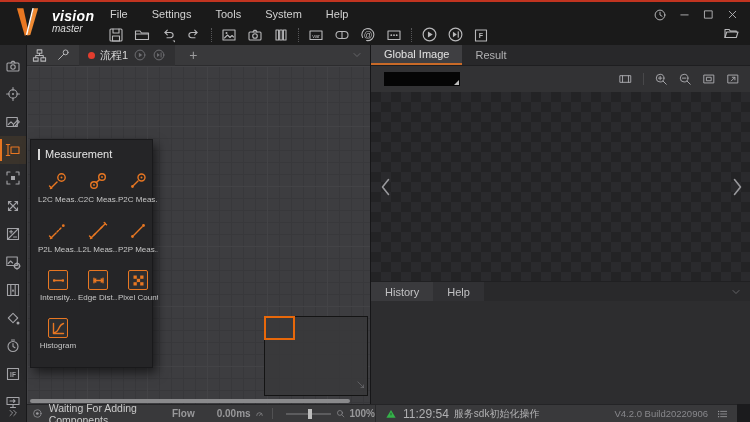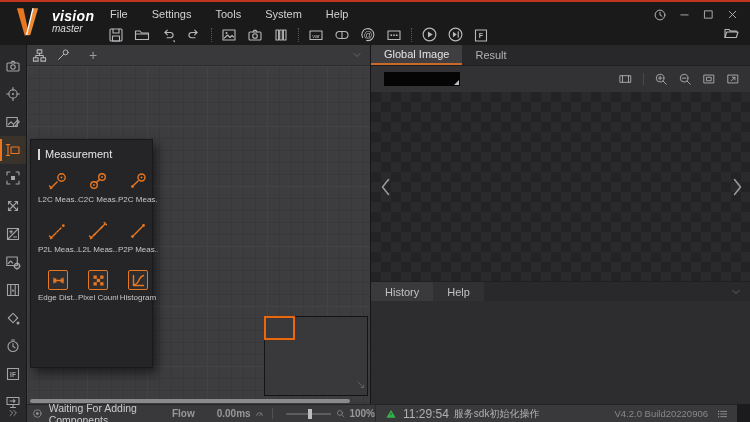--- a/index.html
+++ b/index.html
@@ -370,20 +370,33 @@
         <rect class="tb-g" x="9.5" y="10.4" width="5" height="3.6"></rect>
         <path class="tb-g" d="M8 5.6V8M4 10.4V8h8v2.4"></path>
       </svg>
     </div>
     <div class="fb-ic">
       <svg width="14" height="14" viewBox="0 0 16 16">
         <circle class="tb-g" cx="11" cy="5" r="2.8"></circle>
         <path class="tb-g" d="M8.8 7.2 3 13" stroke-width="2"></path>
       </svg>
     </div>
+    <div class="fb-tab">
+      <div class="red-dot"></div>
+      <span class="fb-tab-label">流程1</span>
+      <svg width="14" height="14" viewBox="0 0 16 16">
+        <circle class="dim-g" cx="8" cy="8" r="5.6"></circle>
+          <path class="dim-f" d="M6.7 5.4 10.6 8 6.7 10.6z"></path>
+      </svg>
+      <svg width="14" height="14" viewBox="0 0 16 16">
+        <circle class="dim-g" cx="8" cy="8" r="5.6"></circle>
+          <path class="dim-f" d="M5.8 5.6 8.9 8 5.8 10.4z"></path>
+          <path class="dim-g" d="M10.4 5.6v4.8"></path>
+      </svg>
+    </div>
     <div class="fb-plus">+</div>
     <div class="fb-chevron">
       <svg width="12" height="12" viewBox="0 0 16 16">
         <path class="dim-g" d="M4 6l4 4 4-4"></path>
       </svg>
     </div>
   </div>
 
   <div class="canvas">
     <div class="minimap">
@@ -470,20 +483,30 @@
         <div class="pglyph">
           <svg width="20" height="20" viewBox="0 0 20 20">
             <circle class="mp-f" cx="4.5" cy="15.5" r="1.4"></circle>
             <circle class="mp-f" cx="15.5" cy="4.5" r="1.4"></circle>
             <path class="mp-g" d="M5.8 14.2 14.2 5.8"></path>
           </svg>
         </div>
         <div class="plabel">P2P Meas...</div>
       </div>
 
+      <div class="pitem">
+        <div class="pglyph boxed">
+          <svg width="13" height="13" viewBox="0 0 13 13">
+            <path class="mp-g" d="M2 6.5h9"></path>
+            <rect class="mp-f" x="1" y="5.4" width="2.2" height="2.2"></rect>
+            <rect class="mp-f" x="9.8" y="5.4" width="2.2" height="2.2"></rect>
+          </svg>
+        </div>
+        <div class="plabel">Intensity...</div>
+      </div>
 
       <div class="pitem">
         <div class="pglyph boxed">
           <svg width="13" height="13" viewBox="0 0 13 13">
             <path class="mp-g" d="M2 6.5h9M2 4.3v4.4M11 4.3v4.4"></path>
             <path class="mp-g" d="M3.8 5.1 2.4 6.5l1.4 1.4M9.2 5.1l1.4 1.4-1.4 1.4"></path>
           </svg>
         </div>
         <div class="plabel">Edge Dist...</div>
       </div>

